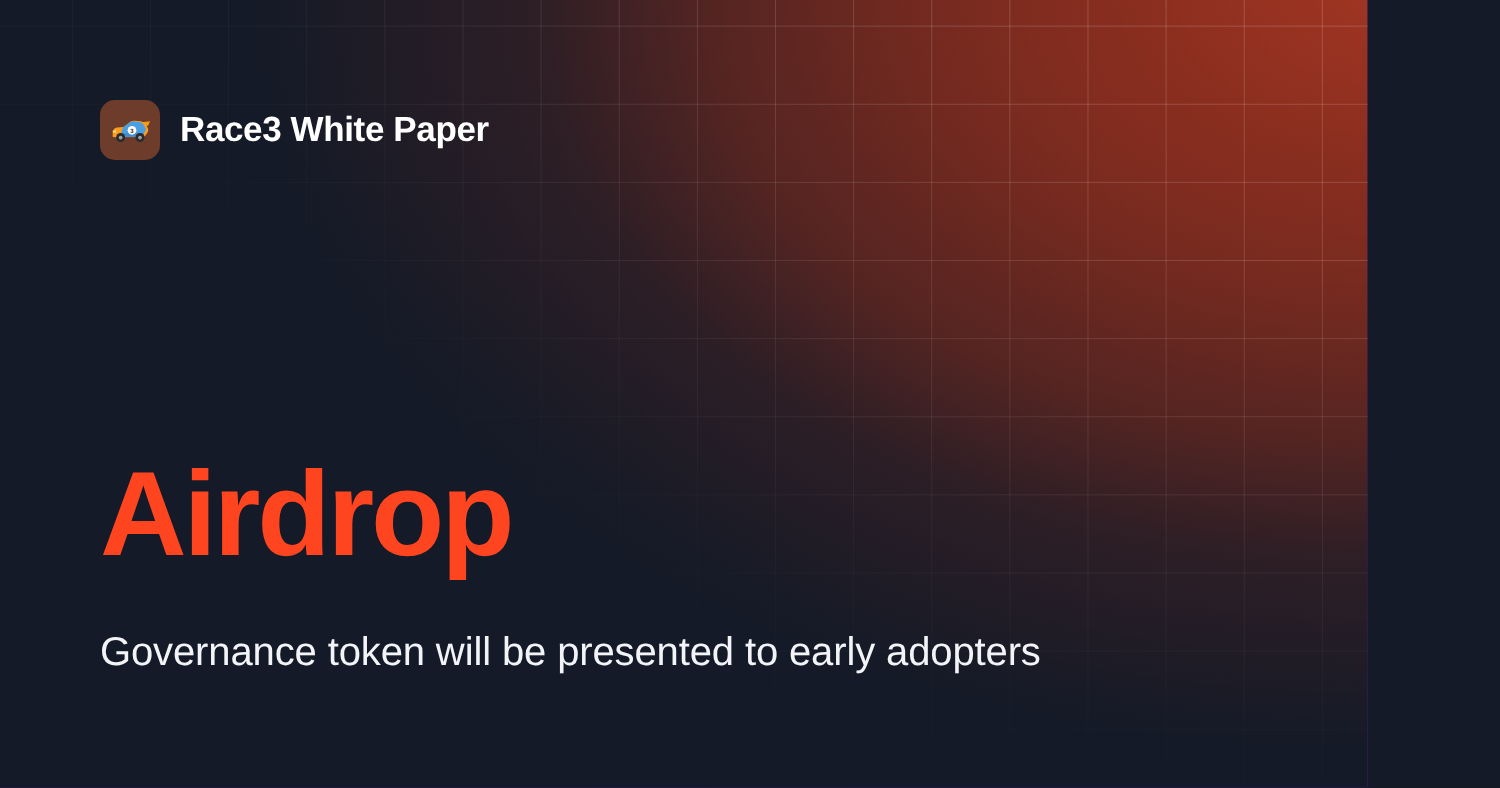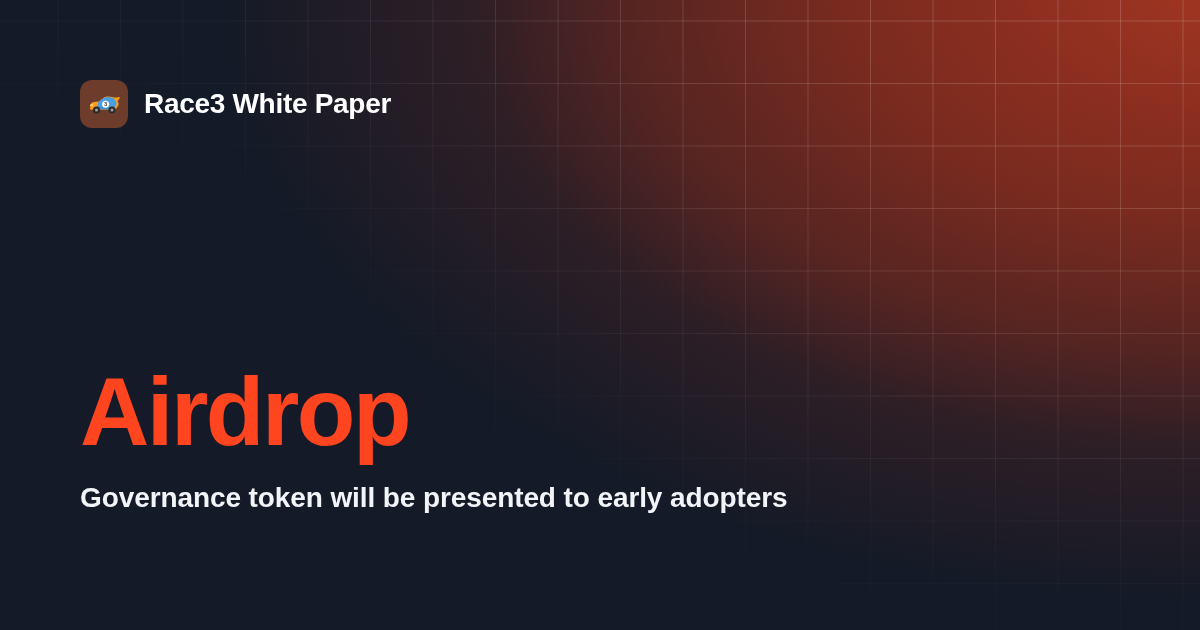--- a/index.html
+++ b/index.html
@@ -6,21 +6,21 @@
 
   html, body {
     width: 1200px;
     height: 630px;
     overflow: hidden;
     background: #141a27;
   }
 
   .canvas {
     position: relative;
-    width: 1200px;
+    width: 1094px;
     height: 630px;
     background: #4c1d95;
     font-family: "Liberation Sans", sans-serif;
     overflow: hidden;
   }
 
   
   .bg-base {
     position: absolute;
     inset: 0;
@@ -154,23 +154,23 @@
   .hero-title {
     font-size: 96px;
     font-weight: bold;
     line-height: 1.0;
     letter-spacing: -2.5px;
     color: #ff4420;
     margin-top: 28px;
   }
 
   .hero-subtitle {
-    margin-top: 17px;
-    font-size: 28px;
-    font-weight: bold;
+    margin-top: 40px;
+    font-size: 32px;
+    font-weight: normal;
     line-height: 42px;
     color: #f2f4f8;
     letter-spacing: -0.1px;
     max-width: 760px;
   }
 </style>
 </head>
 <body>
 
 <div class="canvas">

